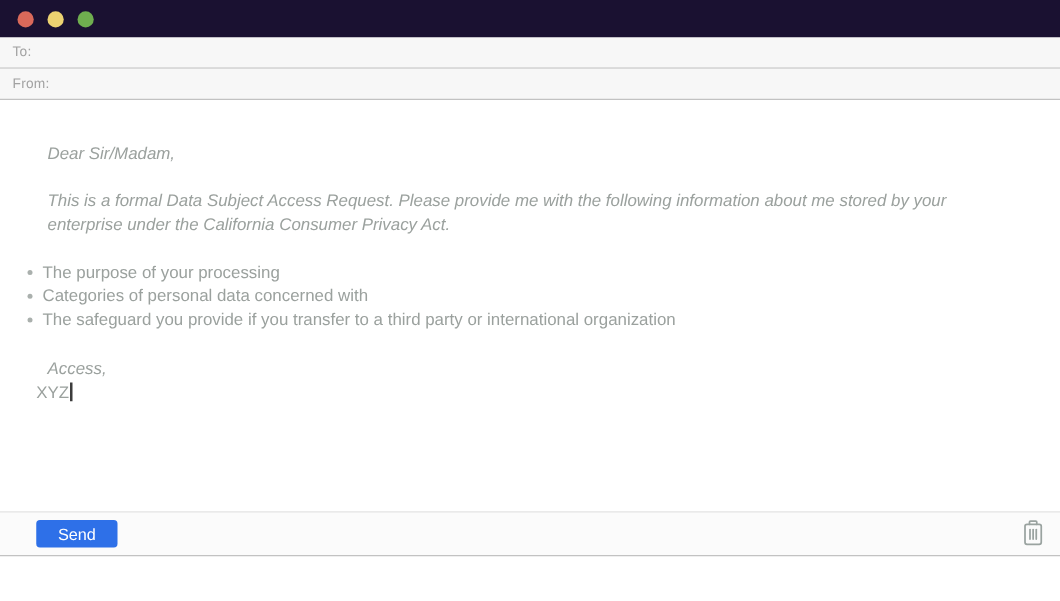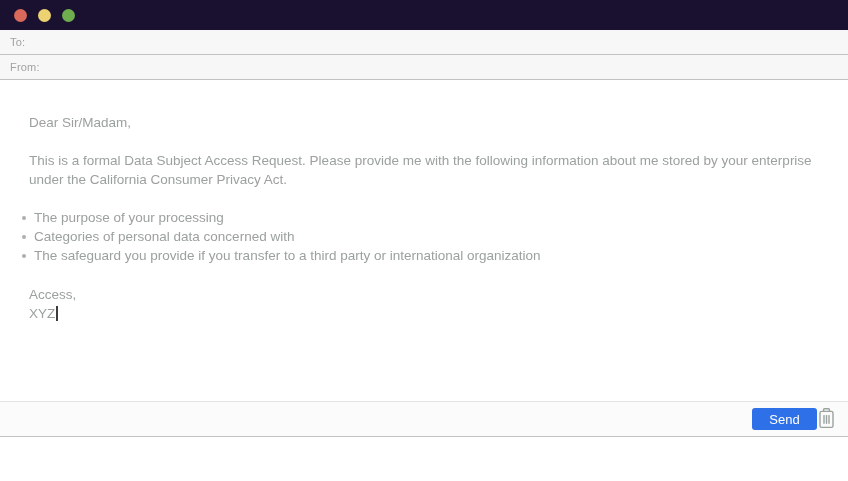--- a/index.html
+++ b/index.html
@@ -45,21 +45,21 @@
     letter-spacing: 0.2px;
   }
 
   
   .body-area {
     padding: 33px 28px 0 29px;
     color: #9ba19e;
     font-size: 13.5px;
     line-height: 19px;
   }
-  .body-area p { margin: 0 0 19px 0; }
+  .body-area p { margin: 0 0 19px 9px; font-style: italic; }
   .body-area p.tight { margin-bottom: 0; }
   .bullets {
     list-style: none;
     margin: 0 0 20px -9px;
     padding: 0;
   }
   .bullets li {
     position: relative;
     padding-left: 14px;
     line-height: 19px;
@@ -78,28 +78,28 @@
     width: 1.5px;
     height: 15px;
     background: #3c3c3c;
     vertical-align: text-bottom;
     margin-left: 1px;
   }
 
   
   .footer {
     position: absolute;
-    left: 0; right: 0; bottom: 16px;
+    left: 0; right: 0; bottom: 8px;
     height: 36px;
     background: #fbfbfb;
     border-top: 1px solid #e3e3e3;
     border-bottom: 1px solid #c2c2c2;
     display: flex;
     align-items: center;
-    justify-content: flex-end;
+    justify-content: space-between;
     padding: 0 12px 0 29px;
   }
   .send-btn {
     height: 22px;
     min-width: 65px;
     padding: 0 16px;
     background: #2e70e8;
     color: #ffffff;
     font-size: 13px;
     font-family: "Liberation Sans", sans-serif;

